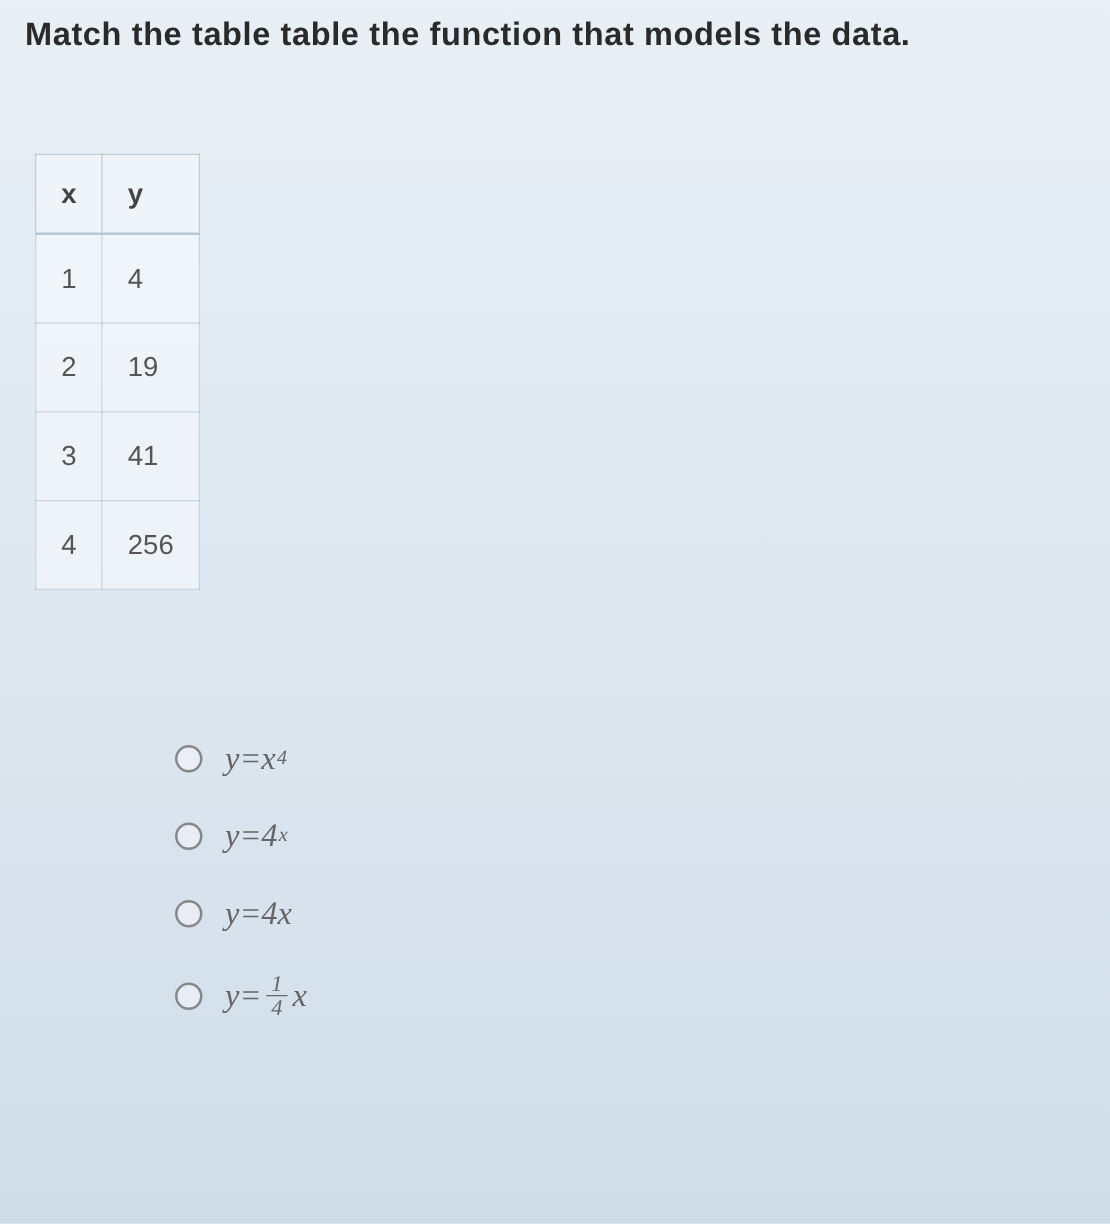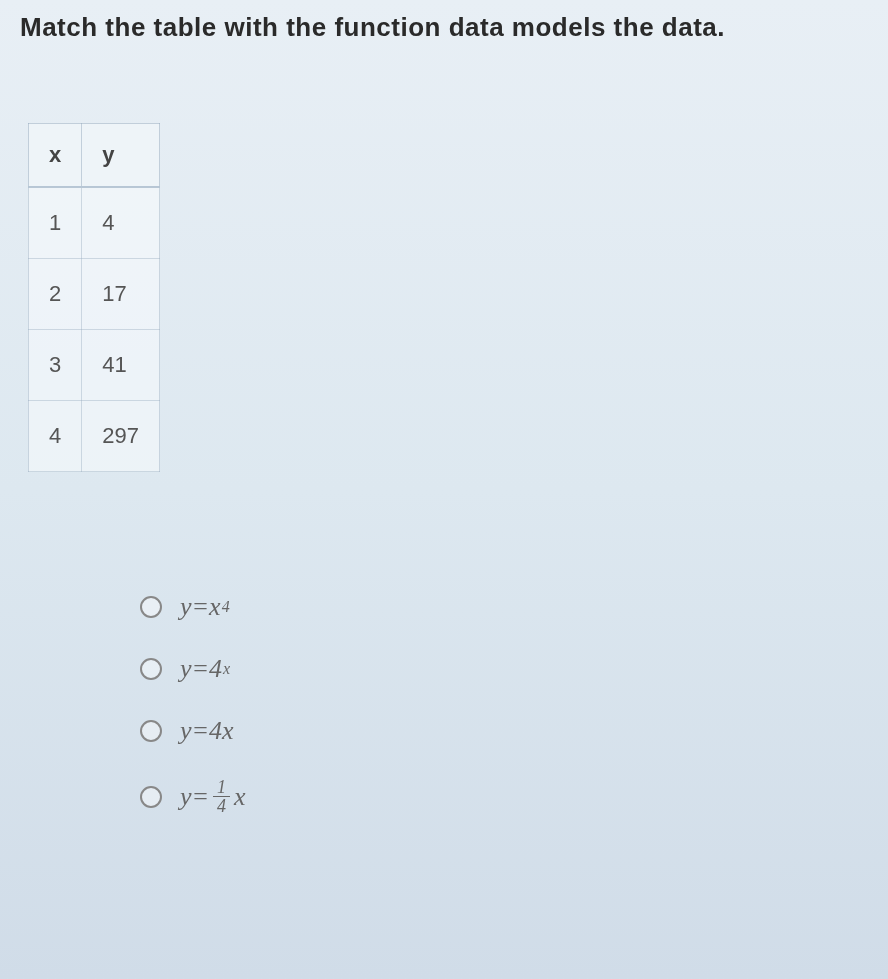--- a/index.html
+++ b/index.html
@@ -95,45 +95,45 @@
       border-bottom: 1.5px solid #666;
       padding: 0 4px;
     }
     .fraction .den {
       padding: 0 4px;
     }
   </style>
 </head>
 <body>
 
-<div class="question-title">Match the table with the function data models the data.</div>
+<div class="question-title">Match the table table the function that models the data.</div>
 
 <table class="data-table">
   <thead>
     <tr>
       <th>x</th>
       <th>y</th>
     </tr>
   </thead>
   <tbody>
     <tr>
       <td>1</td>
       <td>4</td>
     </tr>
     <tr>
       <td>2</td>
-      <td>17</td>
+      <td>19</td>
     </tr>
     <tr>
       <td>3</td>
       <td>41</td>
     </tr>
     <tr>
       <td>4</td>
-      <td>297</td>
+      <td>256</td>
     </tr>
   </tbody>
 </table>
 
 <div class="options">
 
   <div class="option-row">
     <div class="radio-button"></div>
     <div class="option-label">
       <span>y</span>

